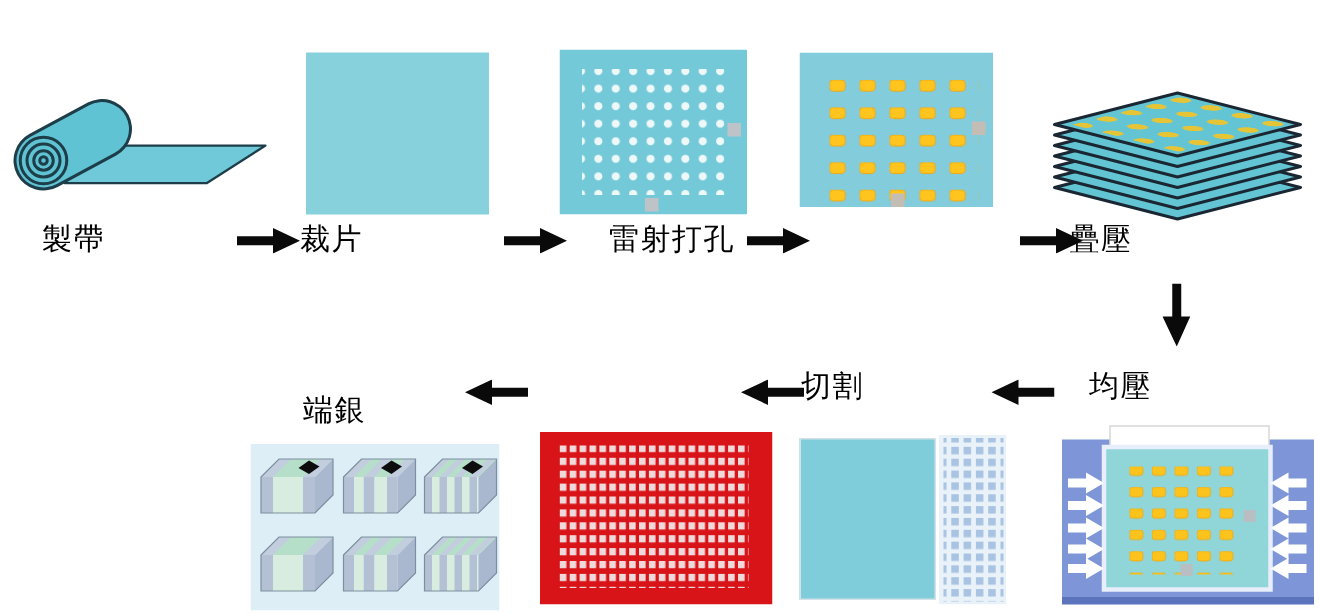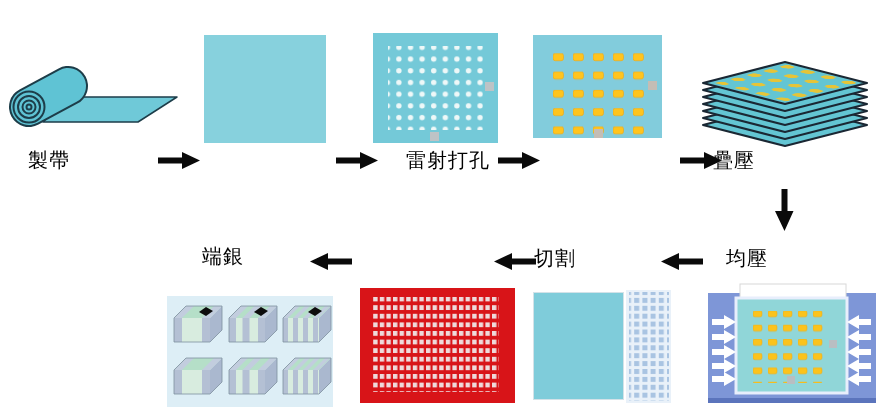--- a/index.html
+++ b/index.html
@@ -71,20 +71,21 @@
       <path d="M90 18 L172 39 L90 60 L8 39 Z"></path>
       <path d="M90 11 L172 32 L90 53 L8 32 Z"></path>
       <path d="M90 4  L172 25 L90 46 L8 25 Z"></path>
     </g>
     <g transform="matrix(16.4 -4.2 20.5 5.25 8 25)">
       <rect x="0.35" y="0.3" width="4.45" height="3.55" fill="url(#stackDots)"></rect>
     </g>
   </svg>
 
   <div class="lbl" style="left:28px;top:148px;width:120px">製帶</div>
+  <div class="lbl" style="left:200px;top:148px;width:120px">裁片</div>
   <div class="lbl" style="left:406px;top:148px;width:120px">雷射打孔</div>
   <div class="lbl" style="left:713px;top:148px;width:120px">疊壓</div>
 
   <svg class="abs flow-arrow" style="left:158px;top:152px" width="42" height="17" viewBox="0 0 42 17">
       <path d="M0 5.5h24V0l18 8.5L24 17v-5.5H0z"></path>
     </svg>
   <svg class="abs flow-arrow" style="left:336px;top:152px" width="42" height="17" viewBox="0 0 42 17">
       <path d="M0 5.5h24V0l18 8.5L24 17v-5.5H0z"></path>
     </svg>
   <svg class="abs flow-arrow" style="left:498px;top:152px" width="42" height="17" viewBox="0 0 42 17">
@@ -93,21 +94,21 @@
   <svg class="abs flow-arrow" style="left:680px;top:152px" width="42" height="17" viewBox="0 0 42 17">
       <path d="M0 5.5h24V0l18 8.5L24 17v-5.5H0z"></path>
     </svg>
 
   <svg class="abs flow-arrow" style="left:775px;top:189px" width="19" height="42" viewBox="0 0 19 42">
       <path d="M6.5 0h6v22h6L9.5 42 0 22h6.5z"></path>
     </svg>
 
   <div class="lbl" style="left:534px;top:246px;width:120px">切割</div>
   <div class="lbl" style="left:726px;top:246px;width:120px">均壓</div>
-  <div class="lbl" style="left:202px;top:244px;width:120px">端銀</div>
+  <div class="lbl" style="left:202px;top:262px;width:120px">端銀</div>
 
   <svg class="abs flow-arrow" style="left:661px;top:253px" width="42" height="17" viewBox="0 0 42 17">
       <path d="M42 5.5H18V0L0 8.5 18 17v-5.5h24z"></path>
     </svg>
   <svg class="abs flow-arrow" style="left:494px;top:253px" width="42" height="17" viewBox="0 0 42 17">
       <path d="M42 5.5H18V0L0 8.5 18 17v-5.5h24z"></path>
     </svg>
   <svg class="abs flow-arrow" style="left:310px;top:253px" width="42" height="17" viewBox="0 0 42 17">
       <path d="M42 5.5H18V0L0 8.5 18 17v-5.5h24z"></path>
     </svg>

